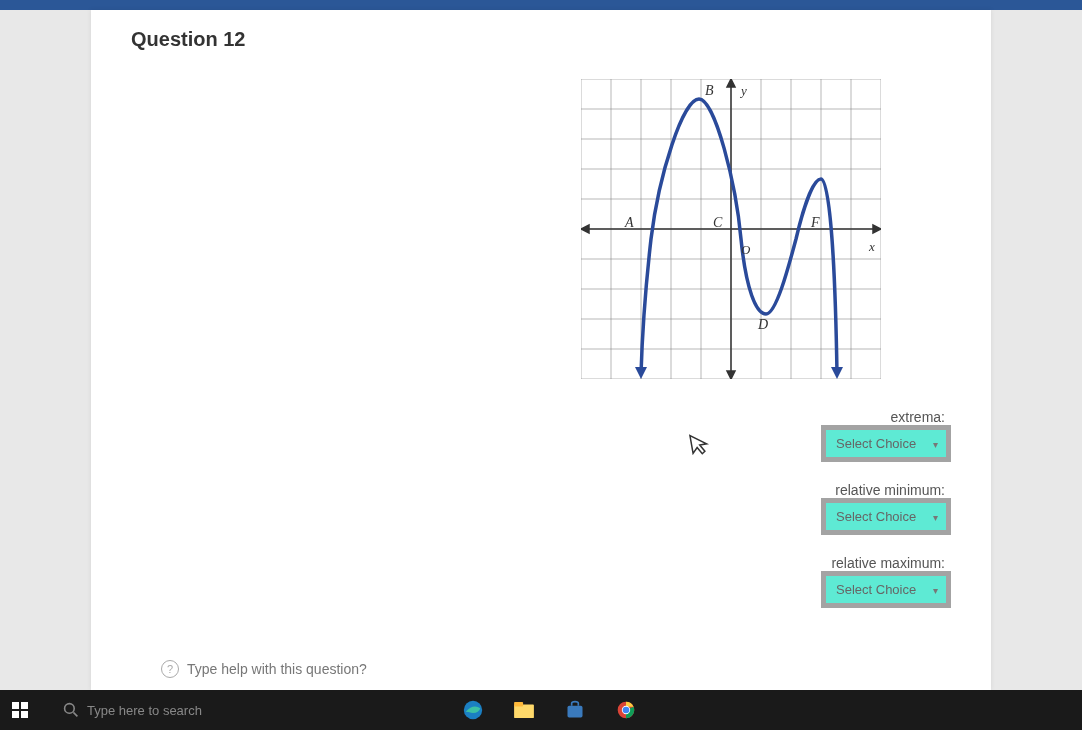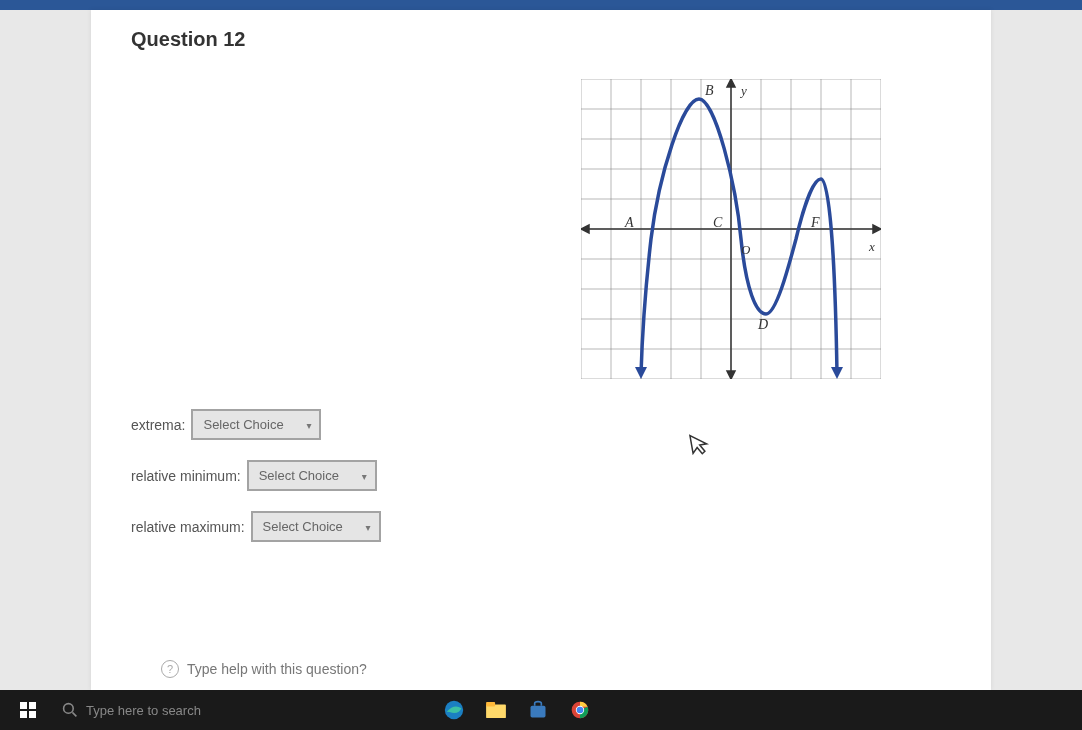--- a/index.html
+++ b/index.html
@@ -46,34 +46,35 @@
       height: 300px;
       position: relative;
       background: #fff;
     }
     .graph-grid {
       position: absolute;
       inset: 0;
     }
     .answer-row {
       display: flex;
-      align-items: center;
+      align-items: flex-end;
       margin: 20px 0;
       font-size: 14px;
       color: #555;
+      flex-direction: column;
     }
     .answer-label {
       margin-right: 6px;
     }
     .select-box {
-      border: 2px solid #a3a3a3;
+      border: 5px solid #a3a3a3;
       padding: 6px 28px 6px 10px;
       font-size: 13px;
       color: #666;
-      background: #e5e5e5;
+      background: #5eead4;
       position: relative;
       cursor: pointer;
       min-width: 130px;
     }
     .select-arrow {
       position: absolute;
       right: 8px;
       top: 50%;
       transform: translateY(-50%);
       font-size: 10px;
@@ -102,22 +103,22 @@
     }
     .taskbar {
       position: absolute;
       bottom: 0;
       left: 0;
       right: 0;
       height: 40px;
       background: #1a1a1a;
       display: flex;
       align-items: center;
-      padding-left: 8px;
-      gap: 2px;
+      padding-left: 0;
+      gap: 11px;
     }
     .taskbar-start {
       width: 40px;
       height: 40px;
       display: flex;
       align-items: center;
       justify-content: center;
       color: #fff;
     }
     .taskbar-search {

